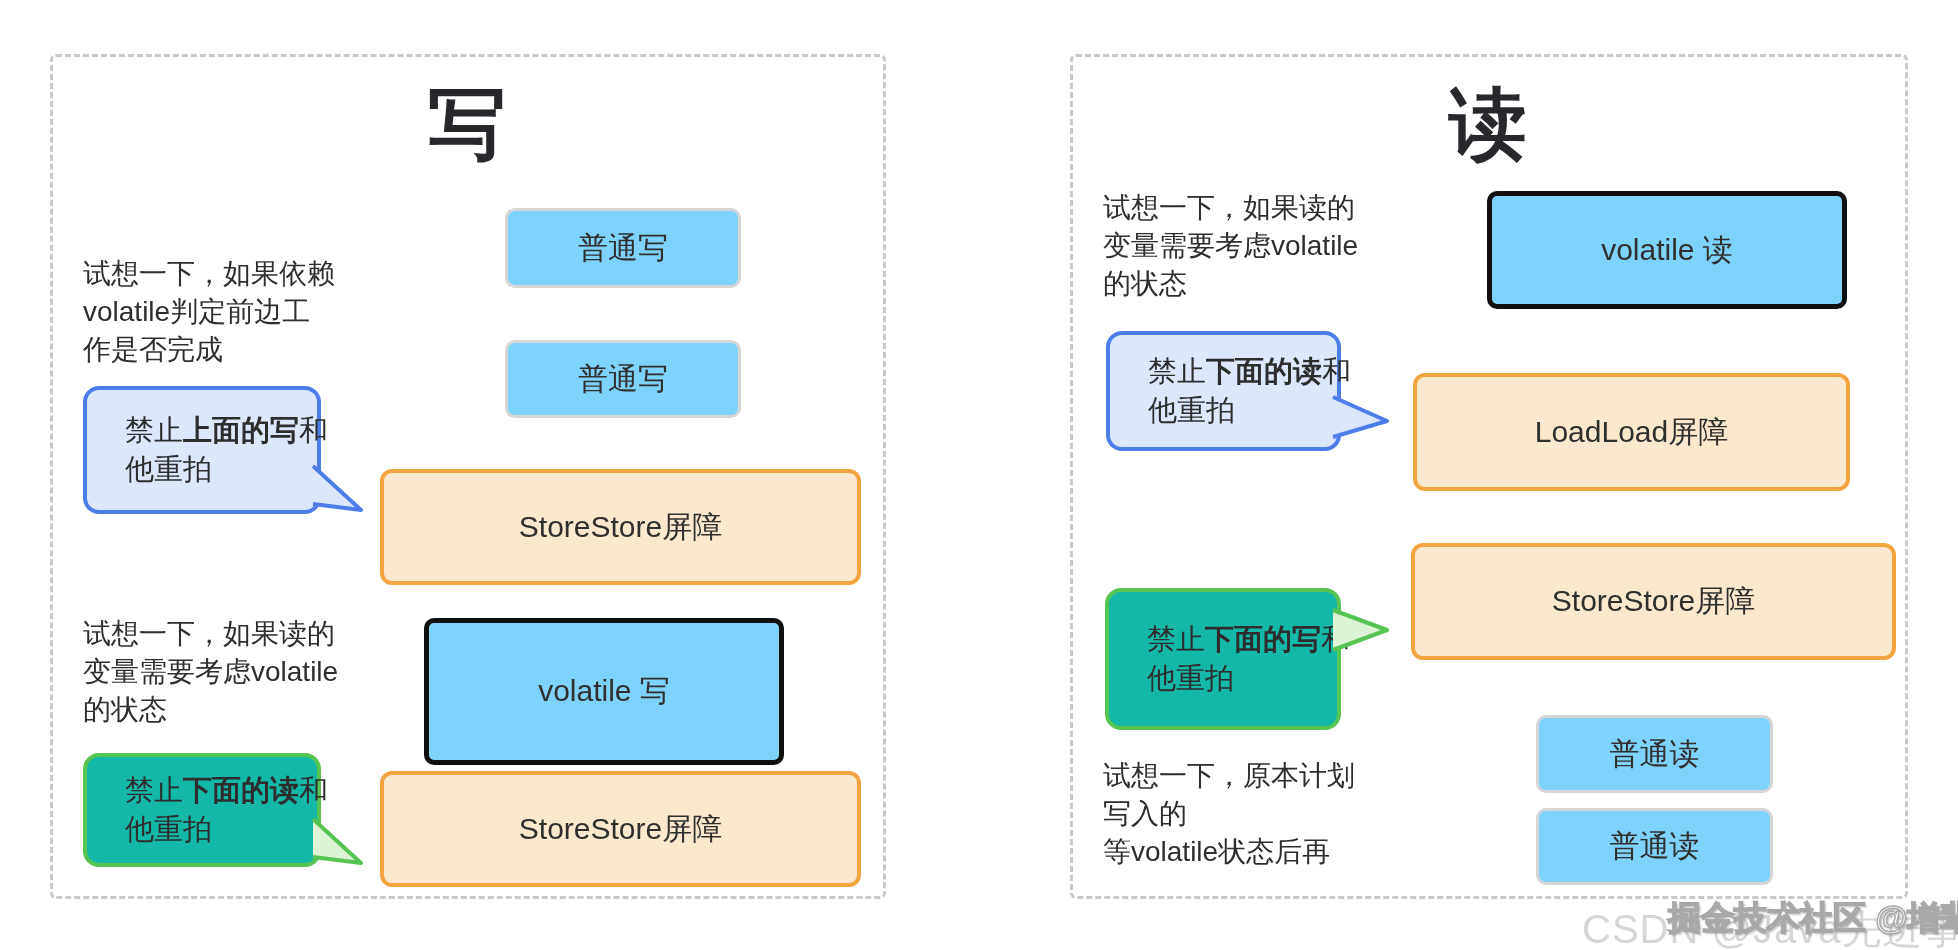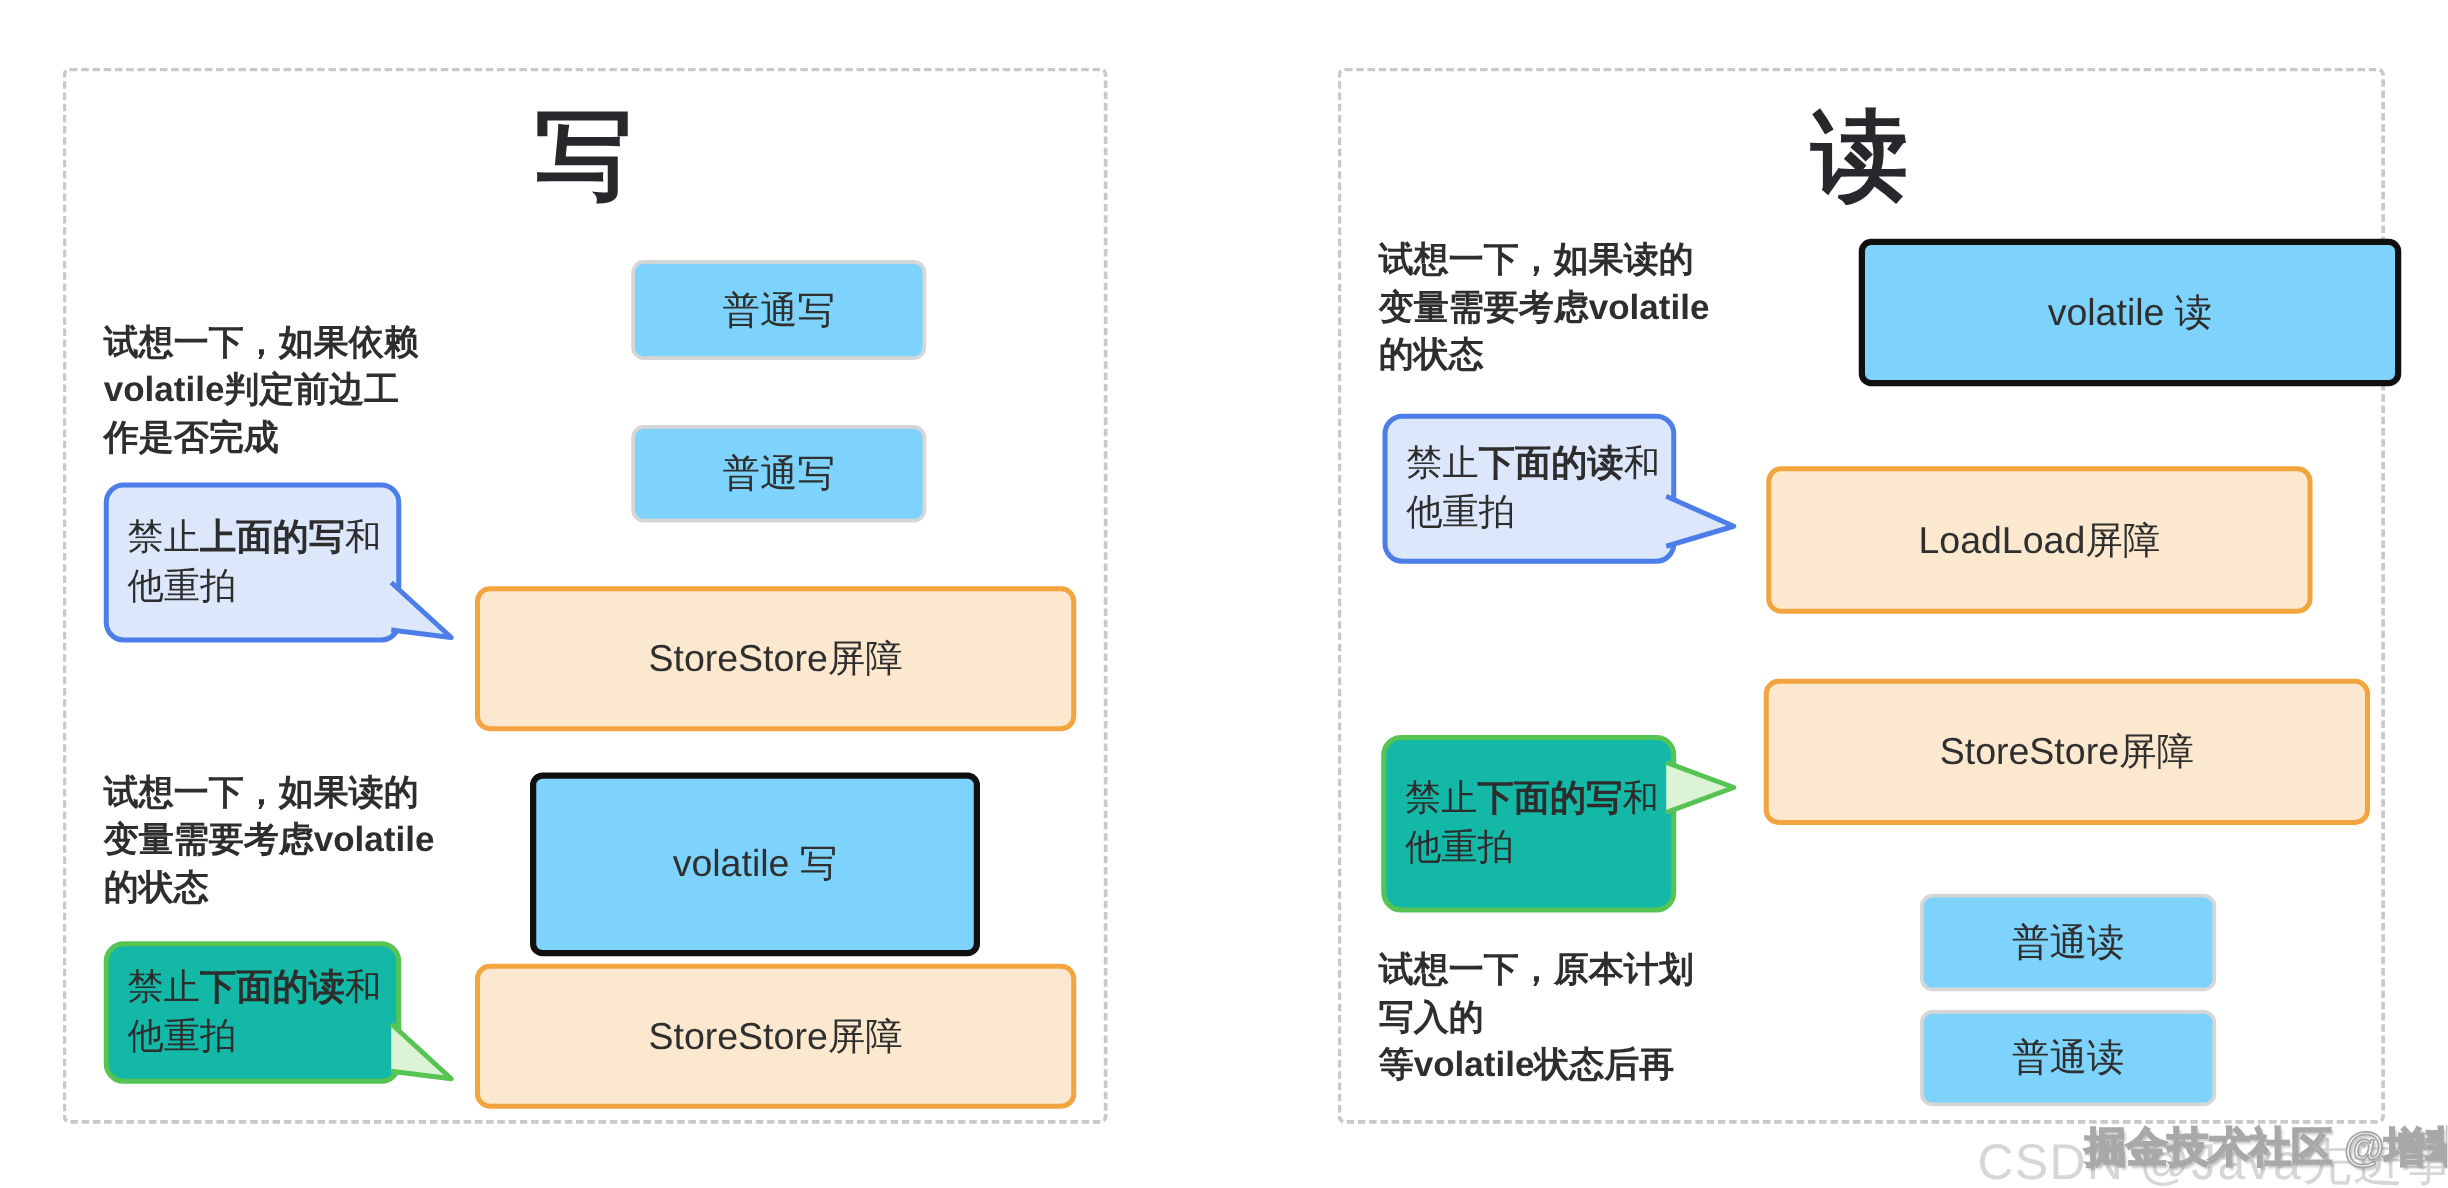--- a/index.html
+++ b/index.html
@@ -27,41 +27,41 @@
     text-align:center;
     font-size:78px;
     font-weight:800;
     color:#26282c;
     letter-spacing:2px;
   }
   .note {
     position:absolute;
     font-size:28px;
     line-height:38px;
-    font-weight:700;
+    font-weight:400;
     color:#2e2e2e;
     white-space:nowrap;
   }
   .note span { display:block; }
   .box {
     position:absolute;
     display:flex; align-items:center; justify-content:center;
     background:#7dd3fc;
     font-size:30px;
     color:#2f2f2f;
     white-space:nowrap;
   }
   .box-gray   { border:3px solid #d6d6d6; border-radius:10px; }
   .box-black  { border:5px solid #101010; border-radius:10px; }
   .box-orange { border:4px solid #f3a43e; border-radius:12px; background:#fbe8ce; }
   .bubble {
     position:absolute;
     border-radius:16px;
     display:flex; flex-direction:column; justify-content:center;
-    padding-left:15px;
+    padding-left:38px;
     font-size:29px;
     line-height:39px;
     font-weight:500;
     white-space:nowrap;
   }
   .bubble b { font-weight:800; }
   .bubble-blue  { background:#dce7fc; border:4px solid #4d7ee8; }
   .bubble-green { background:#14b8a6; border:4px solid #56c452; }
   .tail { position:absolute; overflow:visible; }
 </style>
@@ -127,21 +127,21 @@
   <div class="panel" style="left:1070px; top:54px; width:838px; height:845px;">
 
     <div class="panel-title">读</div>
 
     <div class="note" style="left:30px; top:132px;">
       <span>试想一下，如果读的</span>
       <span>变量需要考虑volatile</span>
       <span>的状态</span>
     </div>
 
-    <div class="box box-black" style="left:414px; top:134px; width:434px; height:118px;">
+    <div class="box box-black" style="left:414px; top:134px; width:360px; height:118px;">
       <span>volatile 读</span>
     </div>
 
     <div class="bubble bubble-blue" style="left:33px; top:274px; width:235px; height:120px;">
       <span><span>禁止</span><b>下面的读</b><span>和</span></span>
       <span>他重拍</span>
       <svg class="tail" width="60" height="48" style="right:-54px; top:60px;">
         <path d="M2,2 L56,26 L2,42" fill="#dce7fc" stroke="#4d7ee8" stroke-width="4" stroke-linejoin="round"></path>
       </svg>
     </div>

